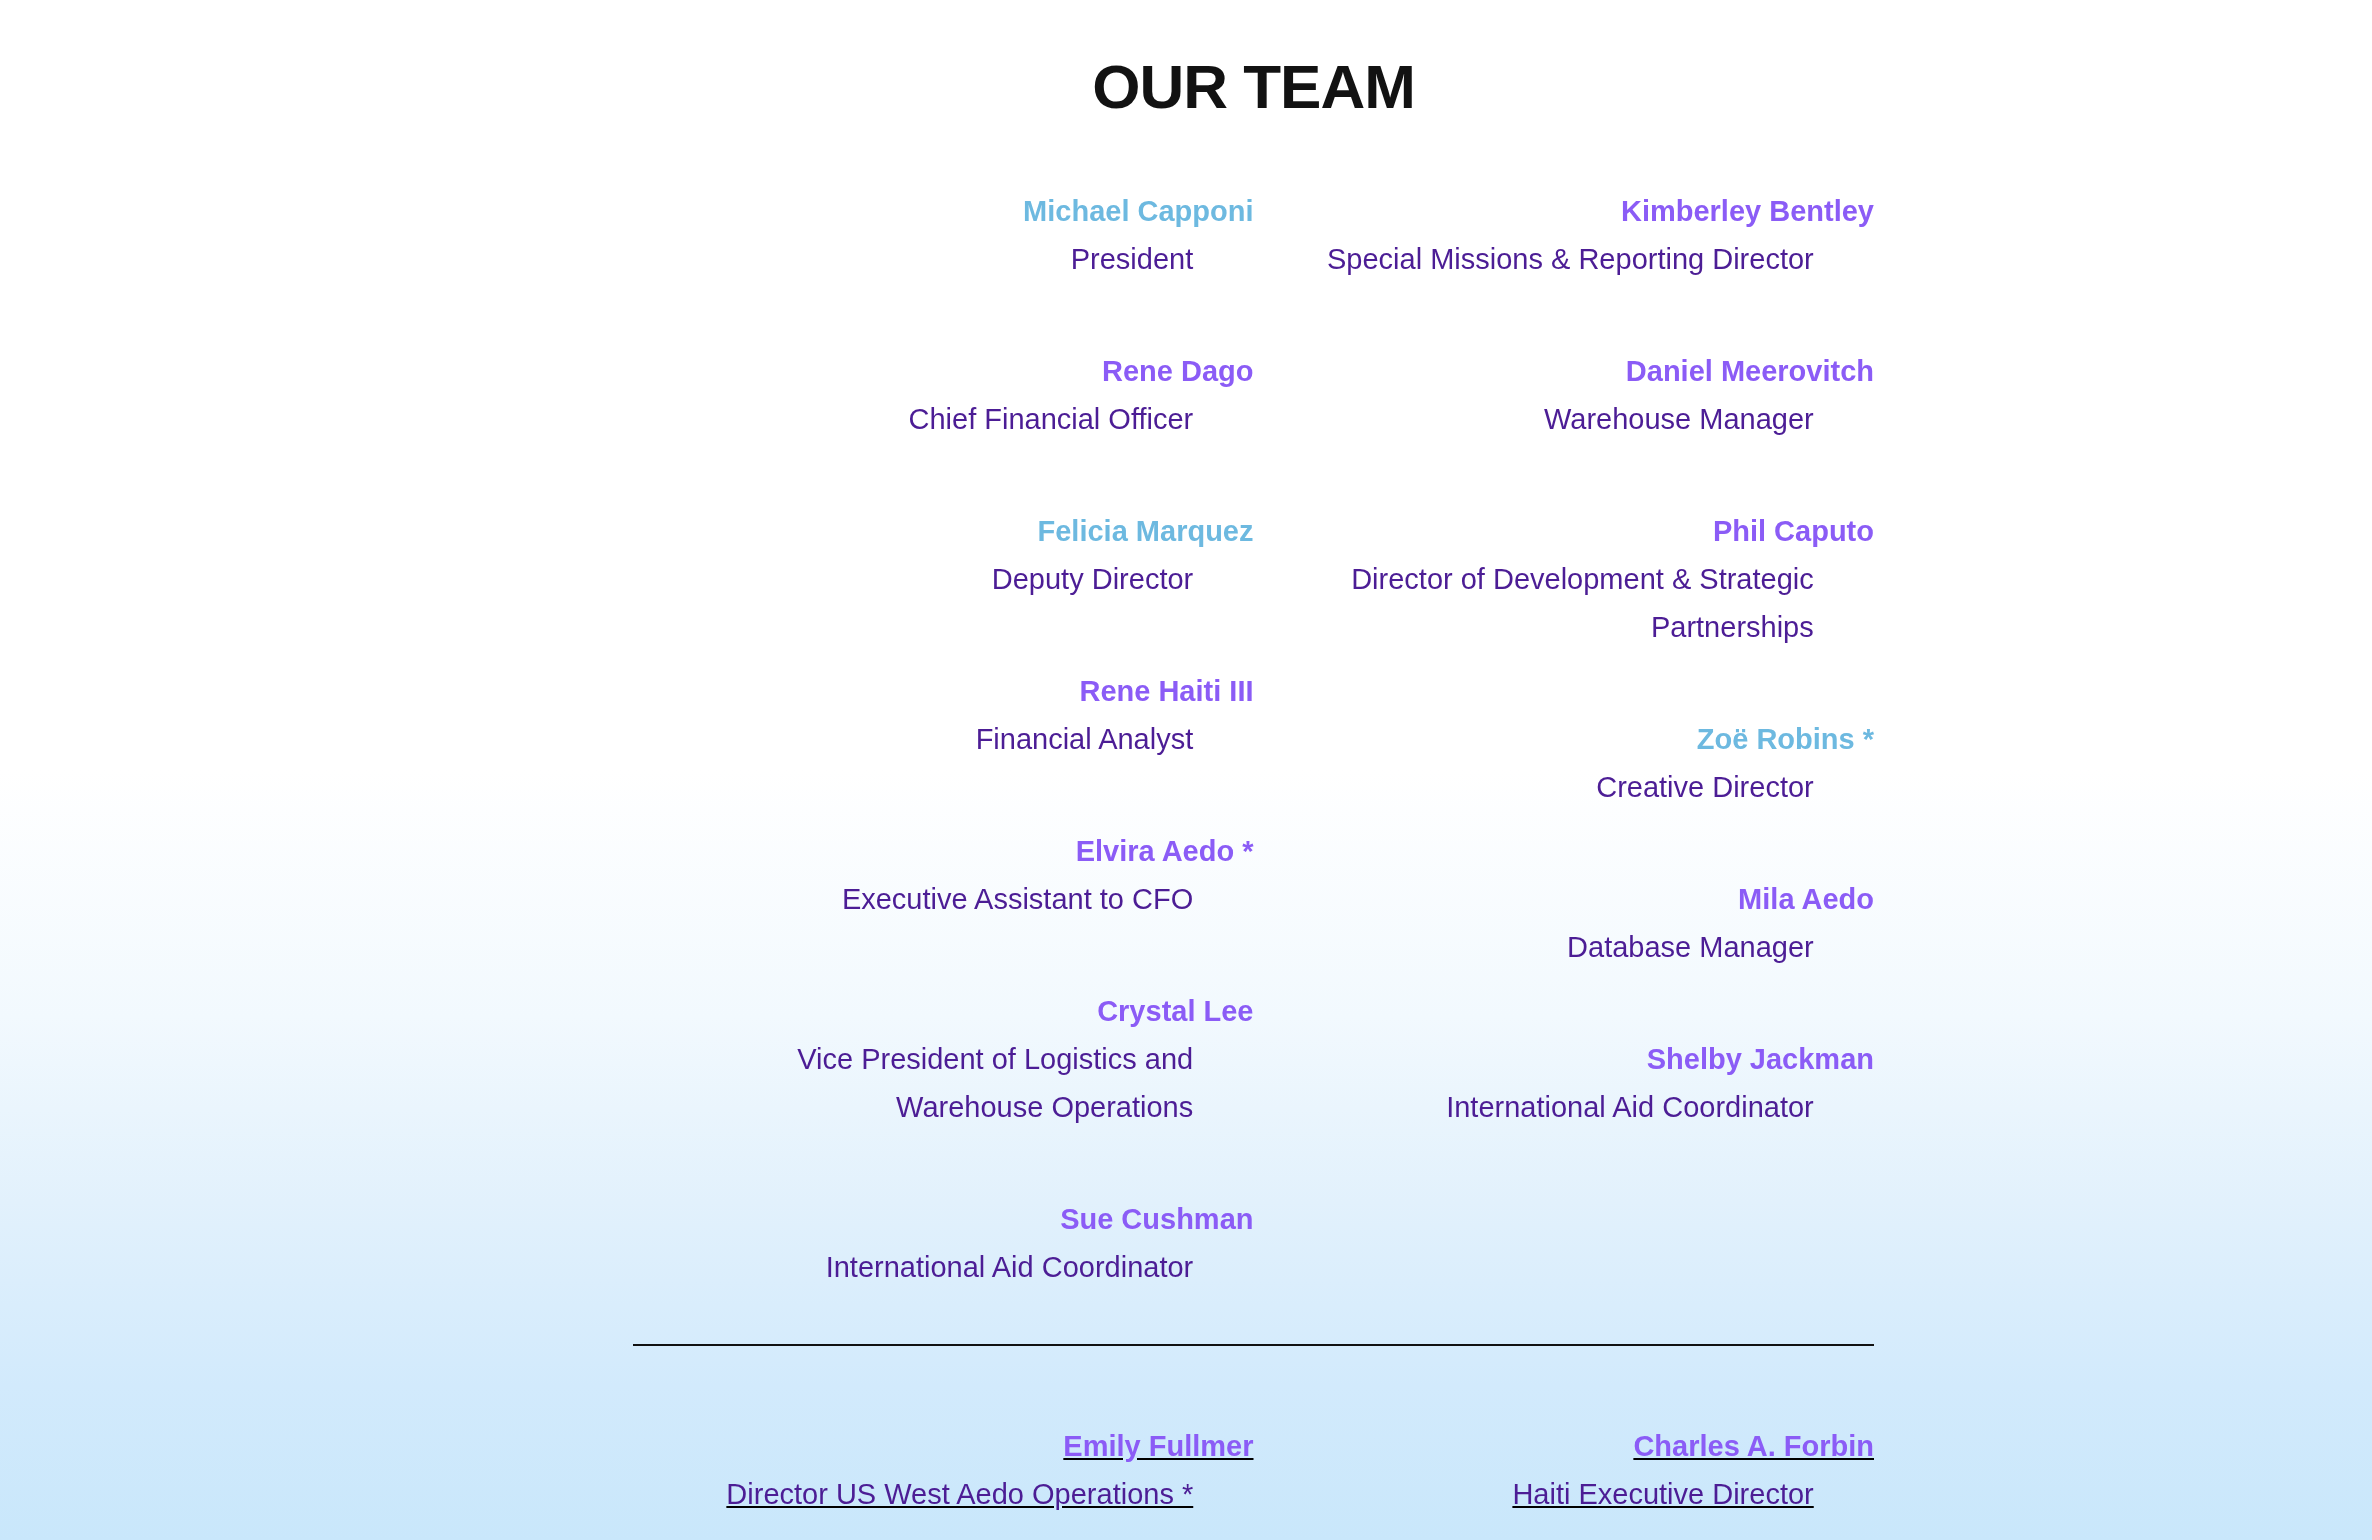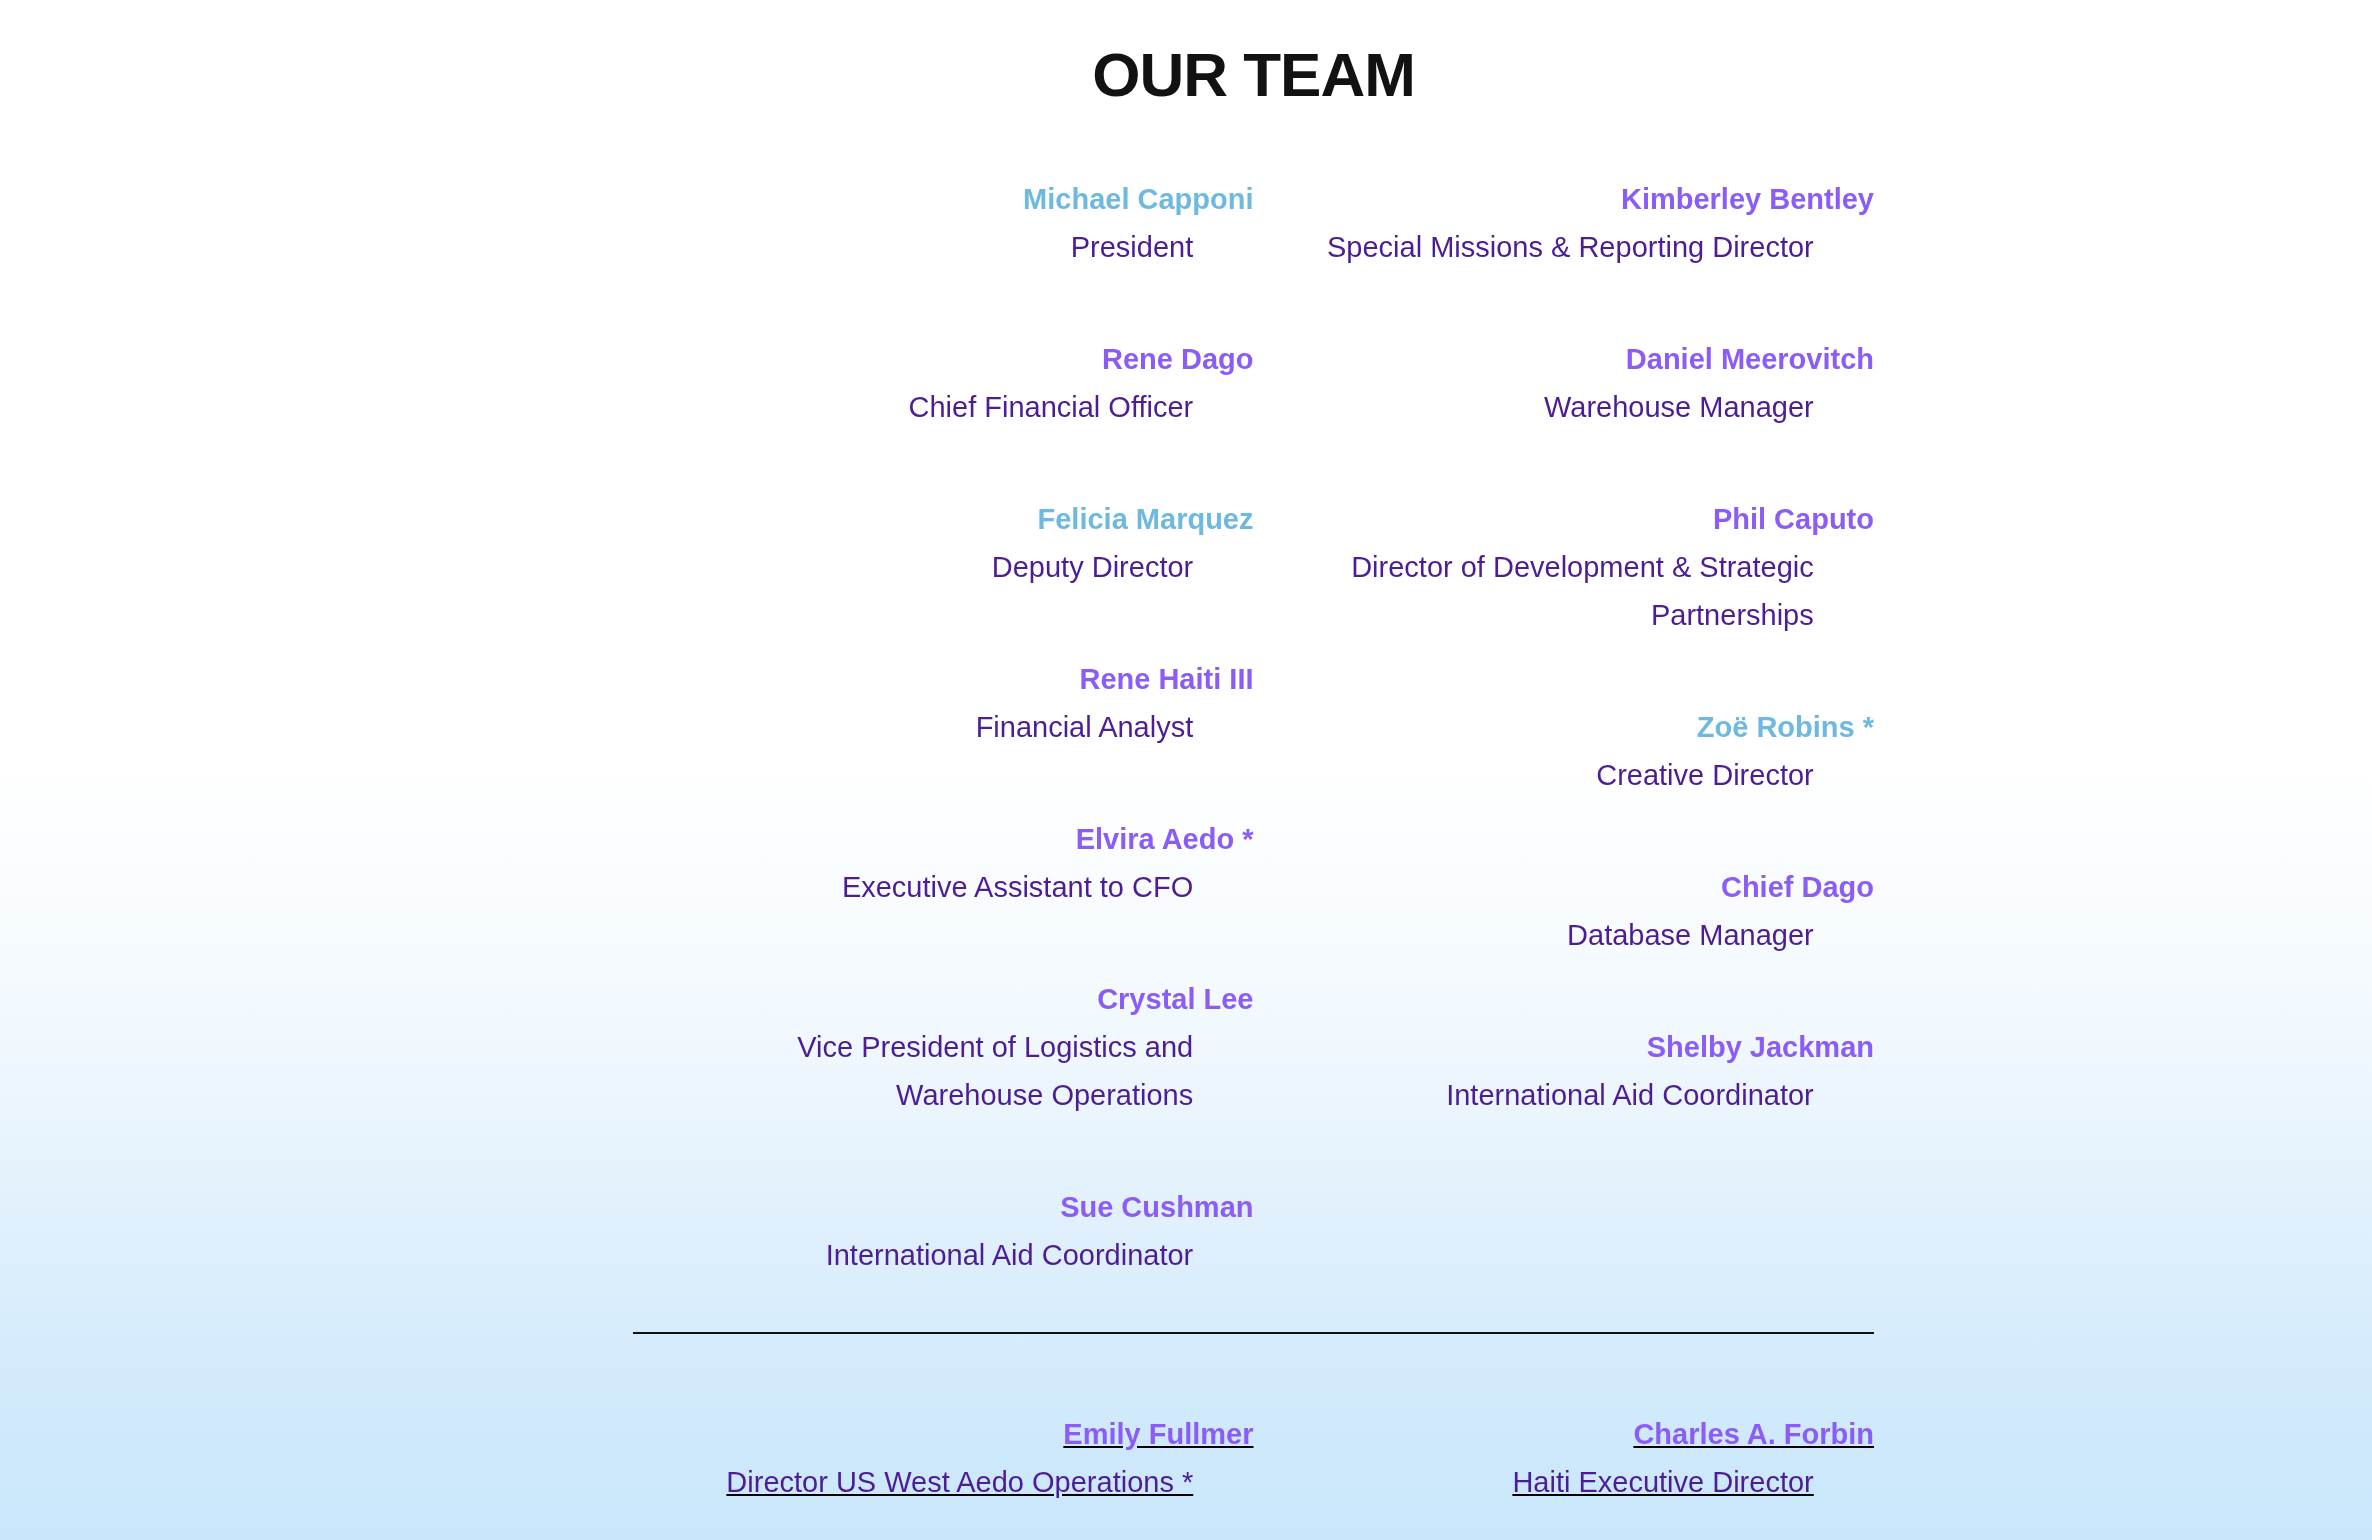--- a/index.html
+++ b/index.html
@@ -19,21 +19,21 @@
       #e2f1fc 78%,
       #d2eafc 90%,
       #c9e7fb 100%);
   }
   .content {
     position: relative;
     margin-left: 633px;
     width: 1241px;
   }
   h1.page-title {
-    margin: 0;
+    margin: 12px;
     padding-top: 42px;
     text-align: center;
     font-size: 62px;
     font-weight: 800;
     letter-spacing: -1px;
     color: #121212;
     line-height: 1.05;
   }
   .team-grid {
     margin-top: 68px;
@@ -128,21 +128,21 @@
         </div>
         <div class="member">
           <div class="m-name">Phil Caputo</div>
           <div class="m-title">Director of Development &amp; Strategic Partnerships</div>
         </div>
         <div class="member">
           <div class="m-name is-link">Zoë Robins *</div>
           <div class="m-title">Creative Director</div>
         </div>
         <div class="member">
-          <div class="m-name">Chief Dago</div>
+          <div class="m-name">Mila Aedo</div>
           <div class="m-title">Database Manager</div>
         </div>
         <div class="member">
           <div class="m-name">Shelby Jackman</div>
           <div class="m-title">International Aid Coordinator</div>
         </div>
       </div>
   </div>
 
   <hr class="divider">

